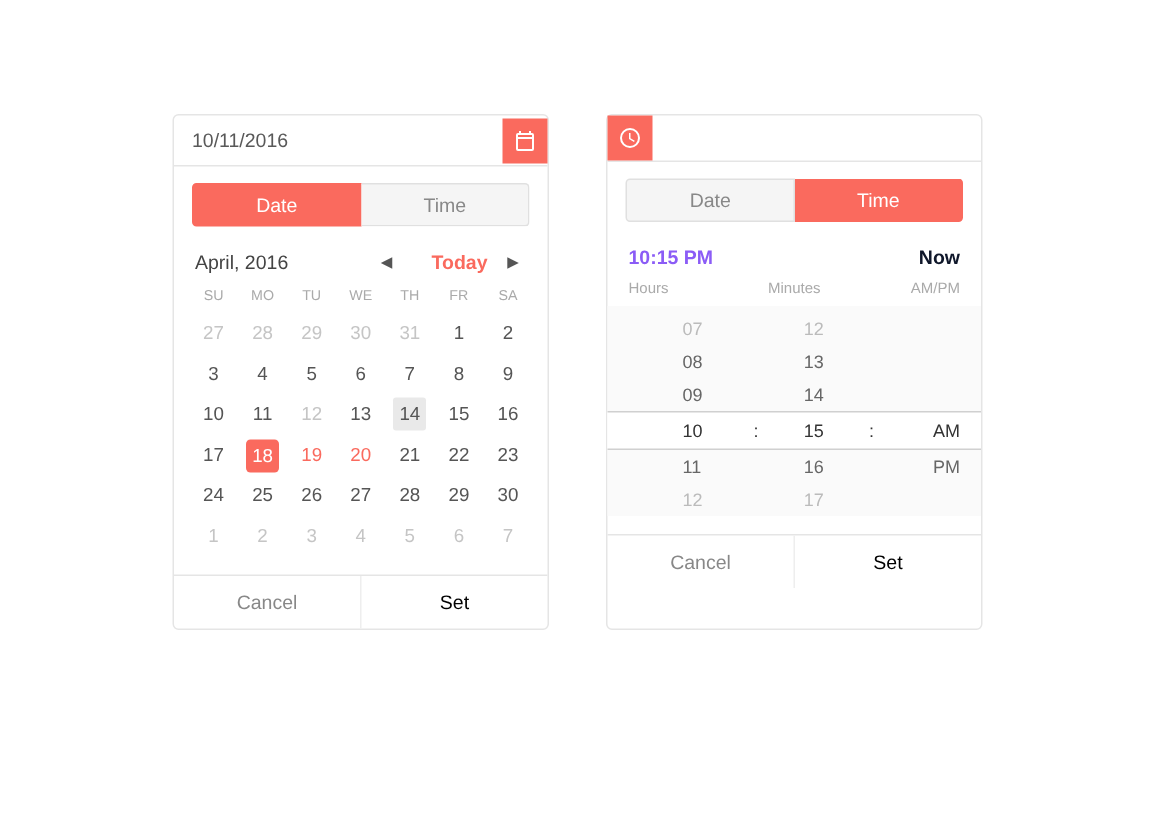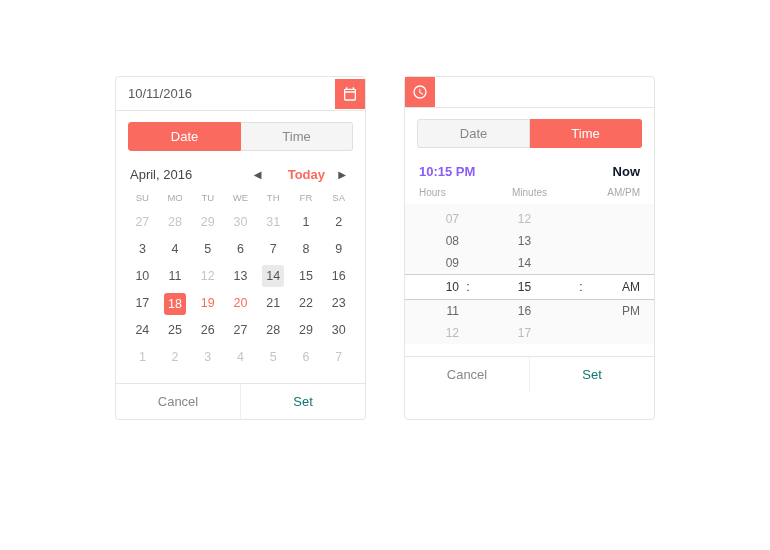--- a/index.html
+++ b/index.html
@@ -122,21 +122,21 @@
     margin-top: 12px;
   }
   .fbtn {
     flex: 1;
     text-align: center;
     padding: 10px 0;
     font-size: 13px;
     cursor: pointer;
   }
   .fbtn.cancel { color: #888; border-right: 1px solid #eee; }
-  .fbtn.set { color: #0f766e; }
+  .fbtn.set { color: #000000; }
   
   .time-head {
     display: flex;
     align-items: center;
     padding: 6px 14px 4px;
   }
   .time-val { flex: 1; color: #8b5cf6; font-weight: 700; font-size: 13px;}
   .now-link { color: #0f172a; font-weight: 600; cursor: pointer; font-size: 13px;}
   .col-labels {
     display: flex;
@@ -147,21 +147,21 @@
   .col-labels > div { flex: 1; }
   .col-labels > div:nth-child(2){ text-align: center;}
   .col-labels > div:nth-child(3){ text-align: right; }
   .spinner-row {
     display: flex;
     padding: 0 14px;
     height: 22px;
     align-items: center;
     font-size: 12px;
   }
-  .spinner-row .h { width: 40px; text-align: right; color:#bbb;}
+  .spinner-row .h { width: 40px; text-align: left; color:#bbb;margin-left:36px;}
   .spinner-row .sep { width: 18px; text-align: center; color:#bbb;}
   .spinner-row .m { flex: 1; text-align: center; color:#bbb;}
   .spinner-row .ap { width: 50px; text-align: right; color:#bbb;}
   .spinner-row.dark .h,
   .spinner-row.dark .m,
   .spinner-row.dark .ap { color:#666;}
   .spinner-row.sel {
     background:#fff;
     border-top:1px solid #d0d0d0;
     border-bottom:1px solid #d0d0d0;

